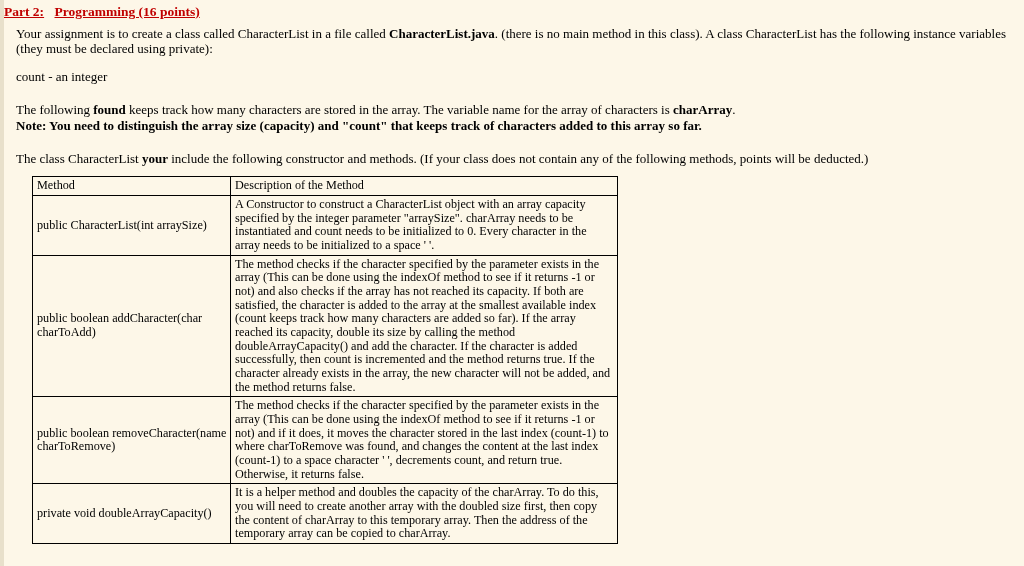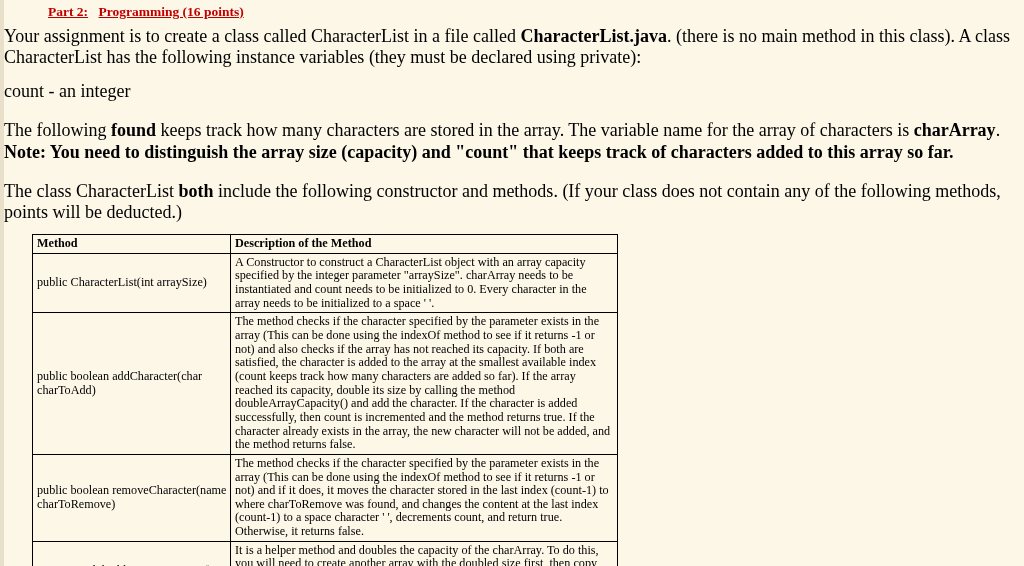--- a/index.html
+++ b/index.html
@@ -39,33 +39,32 @@
     padding: 3px 2px 0 0;
     box-sizing: border-box;
   }
   .part-heading {
     font-family: "Liberation Serif", serif;
     font-size: 13.5px;
     font-weight: bold;
     color: #c00000;
     margin: 2px 0 6px 0;
     line-height: 1.1;
-    padding-left: 44px;
   }
   .part-heading .part-label {
     text-decoration: underline;
   }
   .part-heading .part-sub {
     text-decoration: underline;
     margin-left: 7px;
   }
   p.para {
-    margin: 6px 0 0 0;
+    margin: 6px 0 0 12px;
     line-height: 1.2;
-    font-size: 18px;
+    font-size: 13px;
   }
   .tight {
     margin: 0;
     line-height: 1.18;
   }
   .spacer-md { height: 11px; }
   b, .b { font-weight: bold; }
   .note { font-weight: bold; }
 
   table.methods {
@@ -78,21 +77,21 @@
   table.methods td, table.methods th {
     border: 1px solid #000;
     vertical-align: top;
     padding: 2px 3px 2px 4px;
     font-size: 12.2px;
     line-height: 1.12;
     font-family: "Liberation Serif", serif;
     text-align: left;
   }
   table.methods th {
-    font-weight: bold;
+    font-weight: normal;
   }
   table.methods col.c1 { width: 198px; }
   table.methods col.c2 { width: 387px; }
   .mid {
     vertical-align: middle !important;
     margin-left: 44px;
   }
 </style>
 </head>
 <body>
@@ -118,21 +117,21 @@
 
     <p class="para tight">
       <span>The following </span><b>found</b><span> keeps track how many characters are stored in the array. The variable name for the array of characters is </span><b>charArray</b><span>.</span>
     </p>
 
     <p class="para tight note" style="margin-top:1px;">Note: You need to distinguish the array size (capacity) and "count" that keeps track of characters added to this array so far.</p>
 
     <div class="spacer-md"></div>
 
     <p class="para tight">
-      <span>The class CharacterList </span><b>both</b><span> include the following constructor and methods. (If your class does not contain any of the following methods, points will be deducted.)</span>
+      <span>The class CharacterList </span><b>your</b><span> include the following constructor and methods. (If your class does not contain any of the following methods, points will be deducted.)</span>
     </p>
 
     <table class="methods">
       <colgroup>
           <col class="c1">
           <col class="c2">
         </colgroup>
       <thead>
         <tr>
           <th>Method</th>

